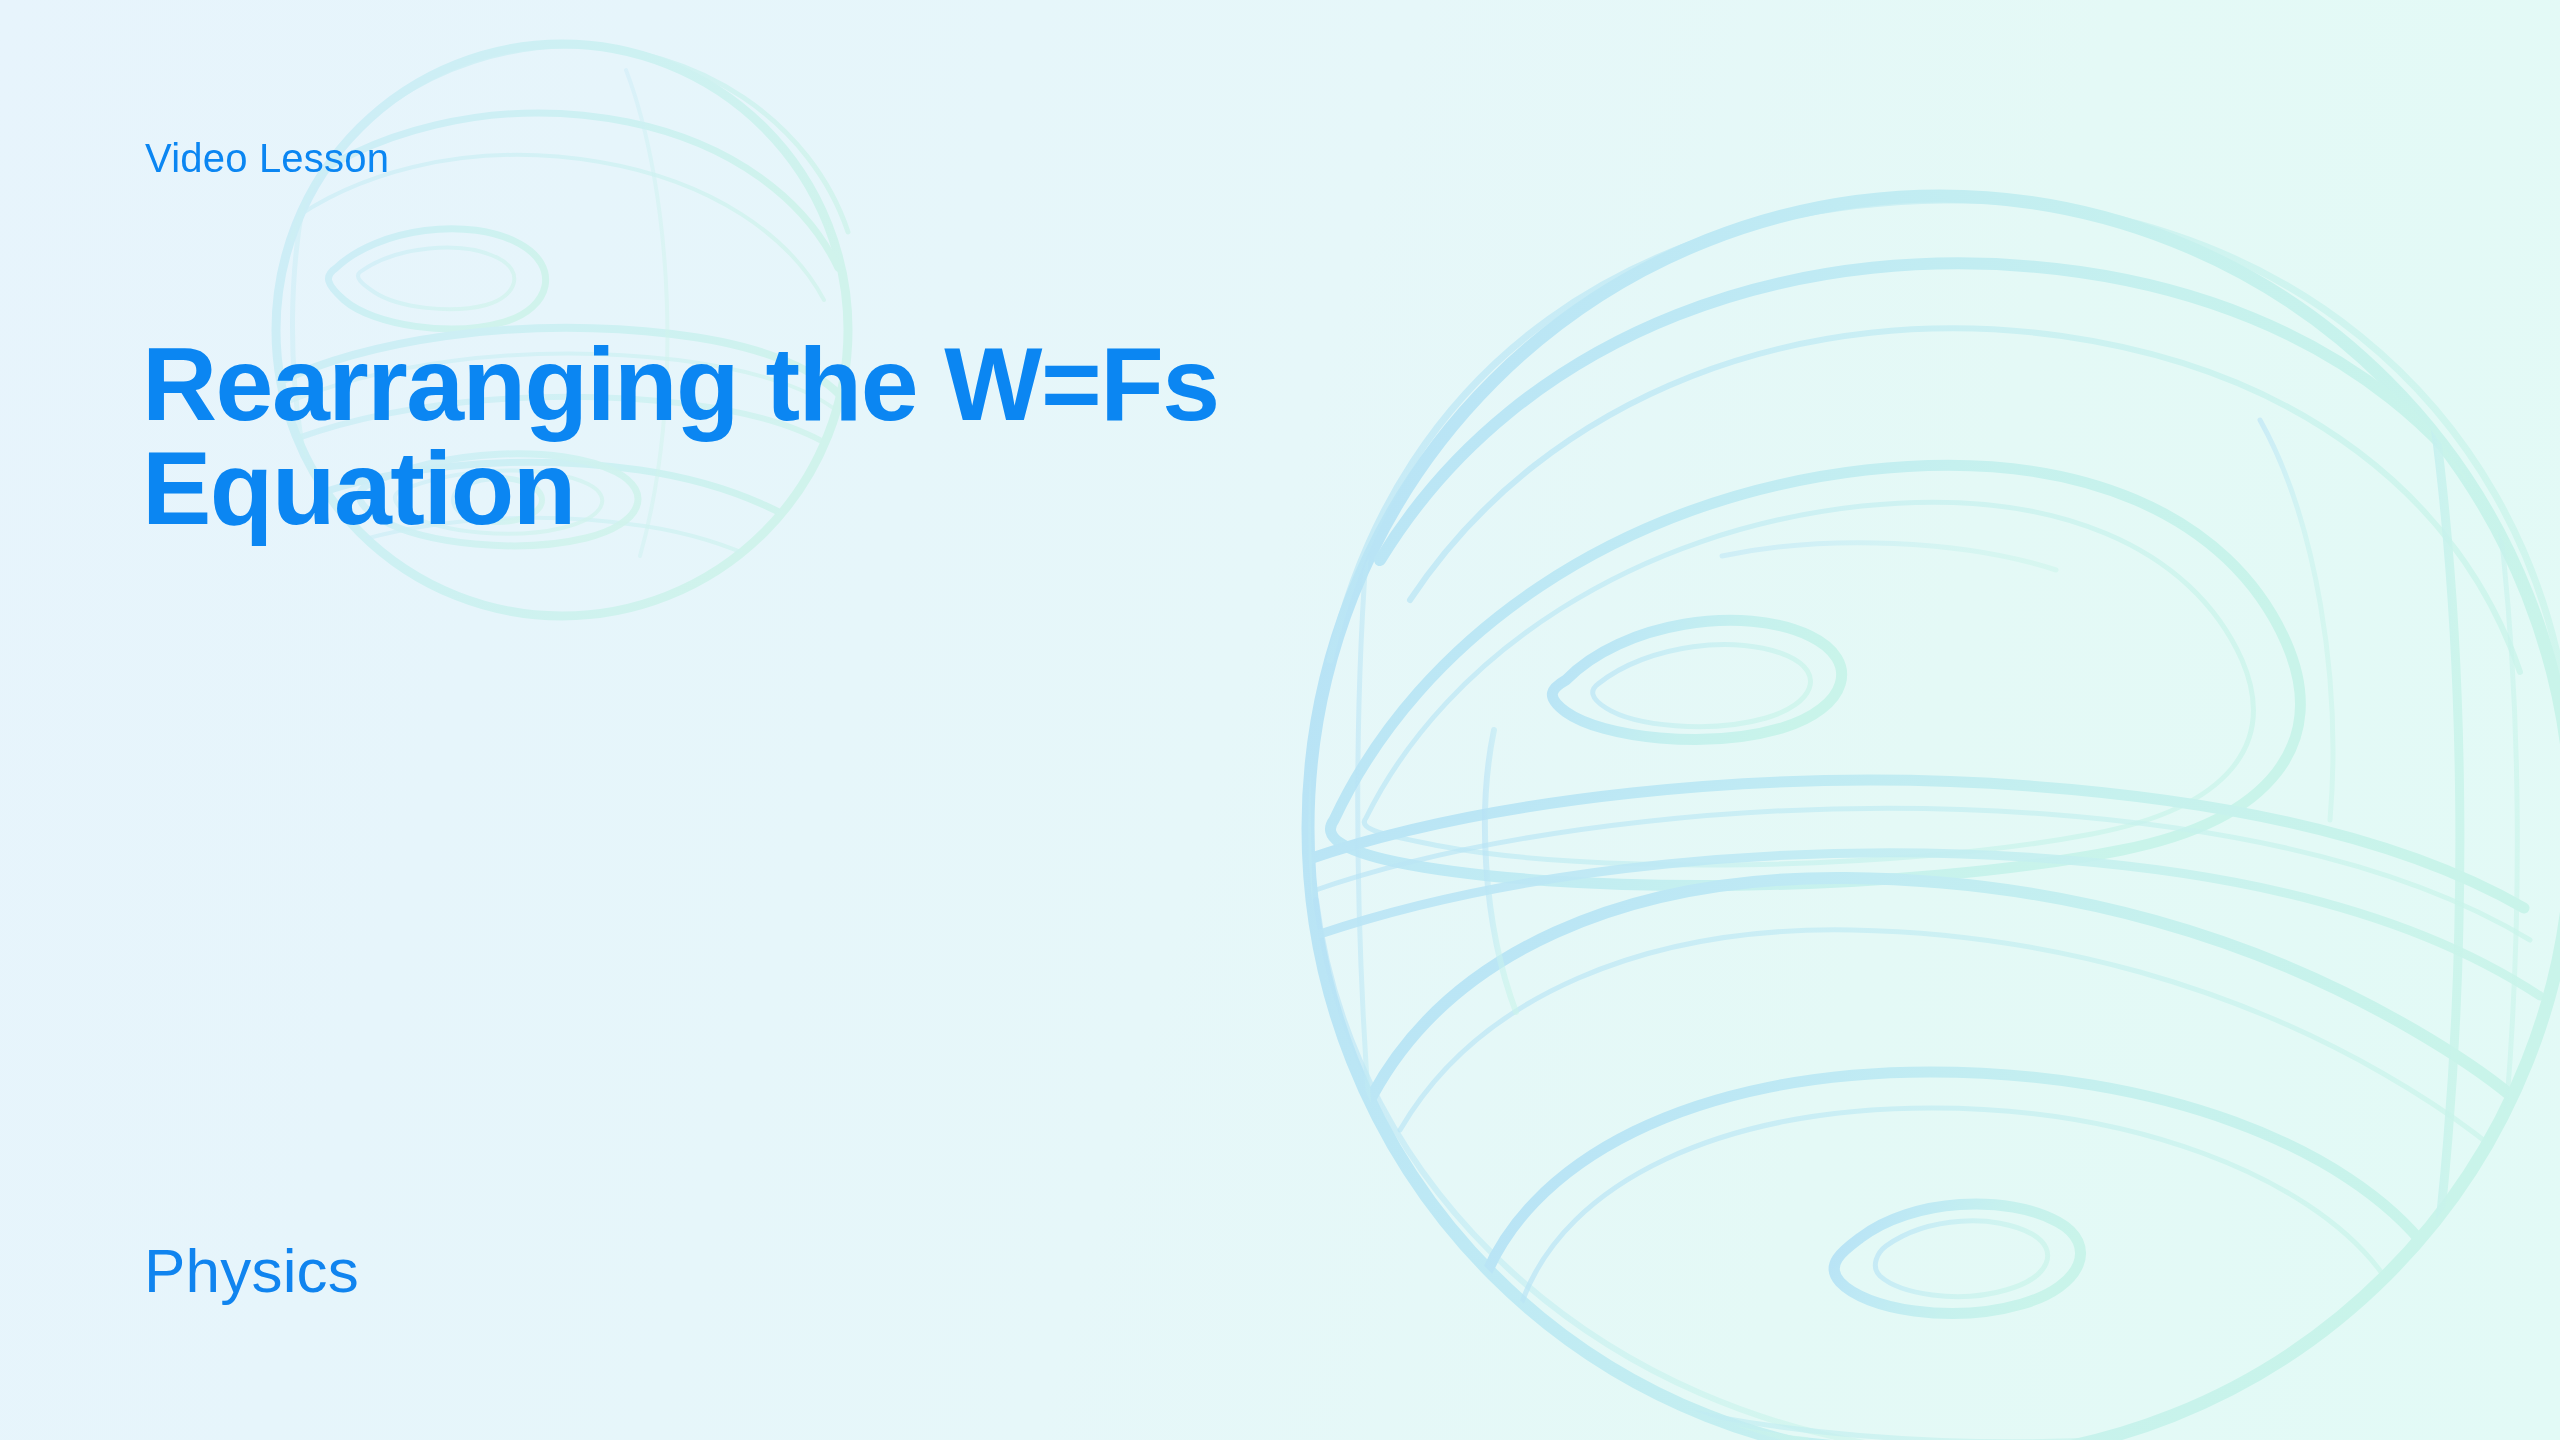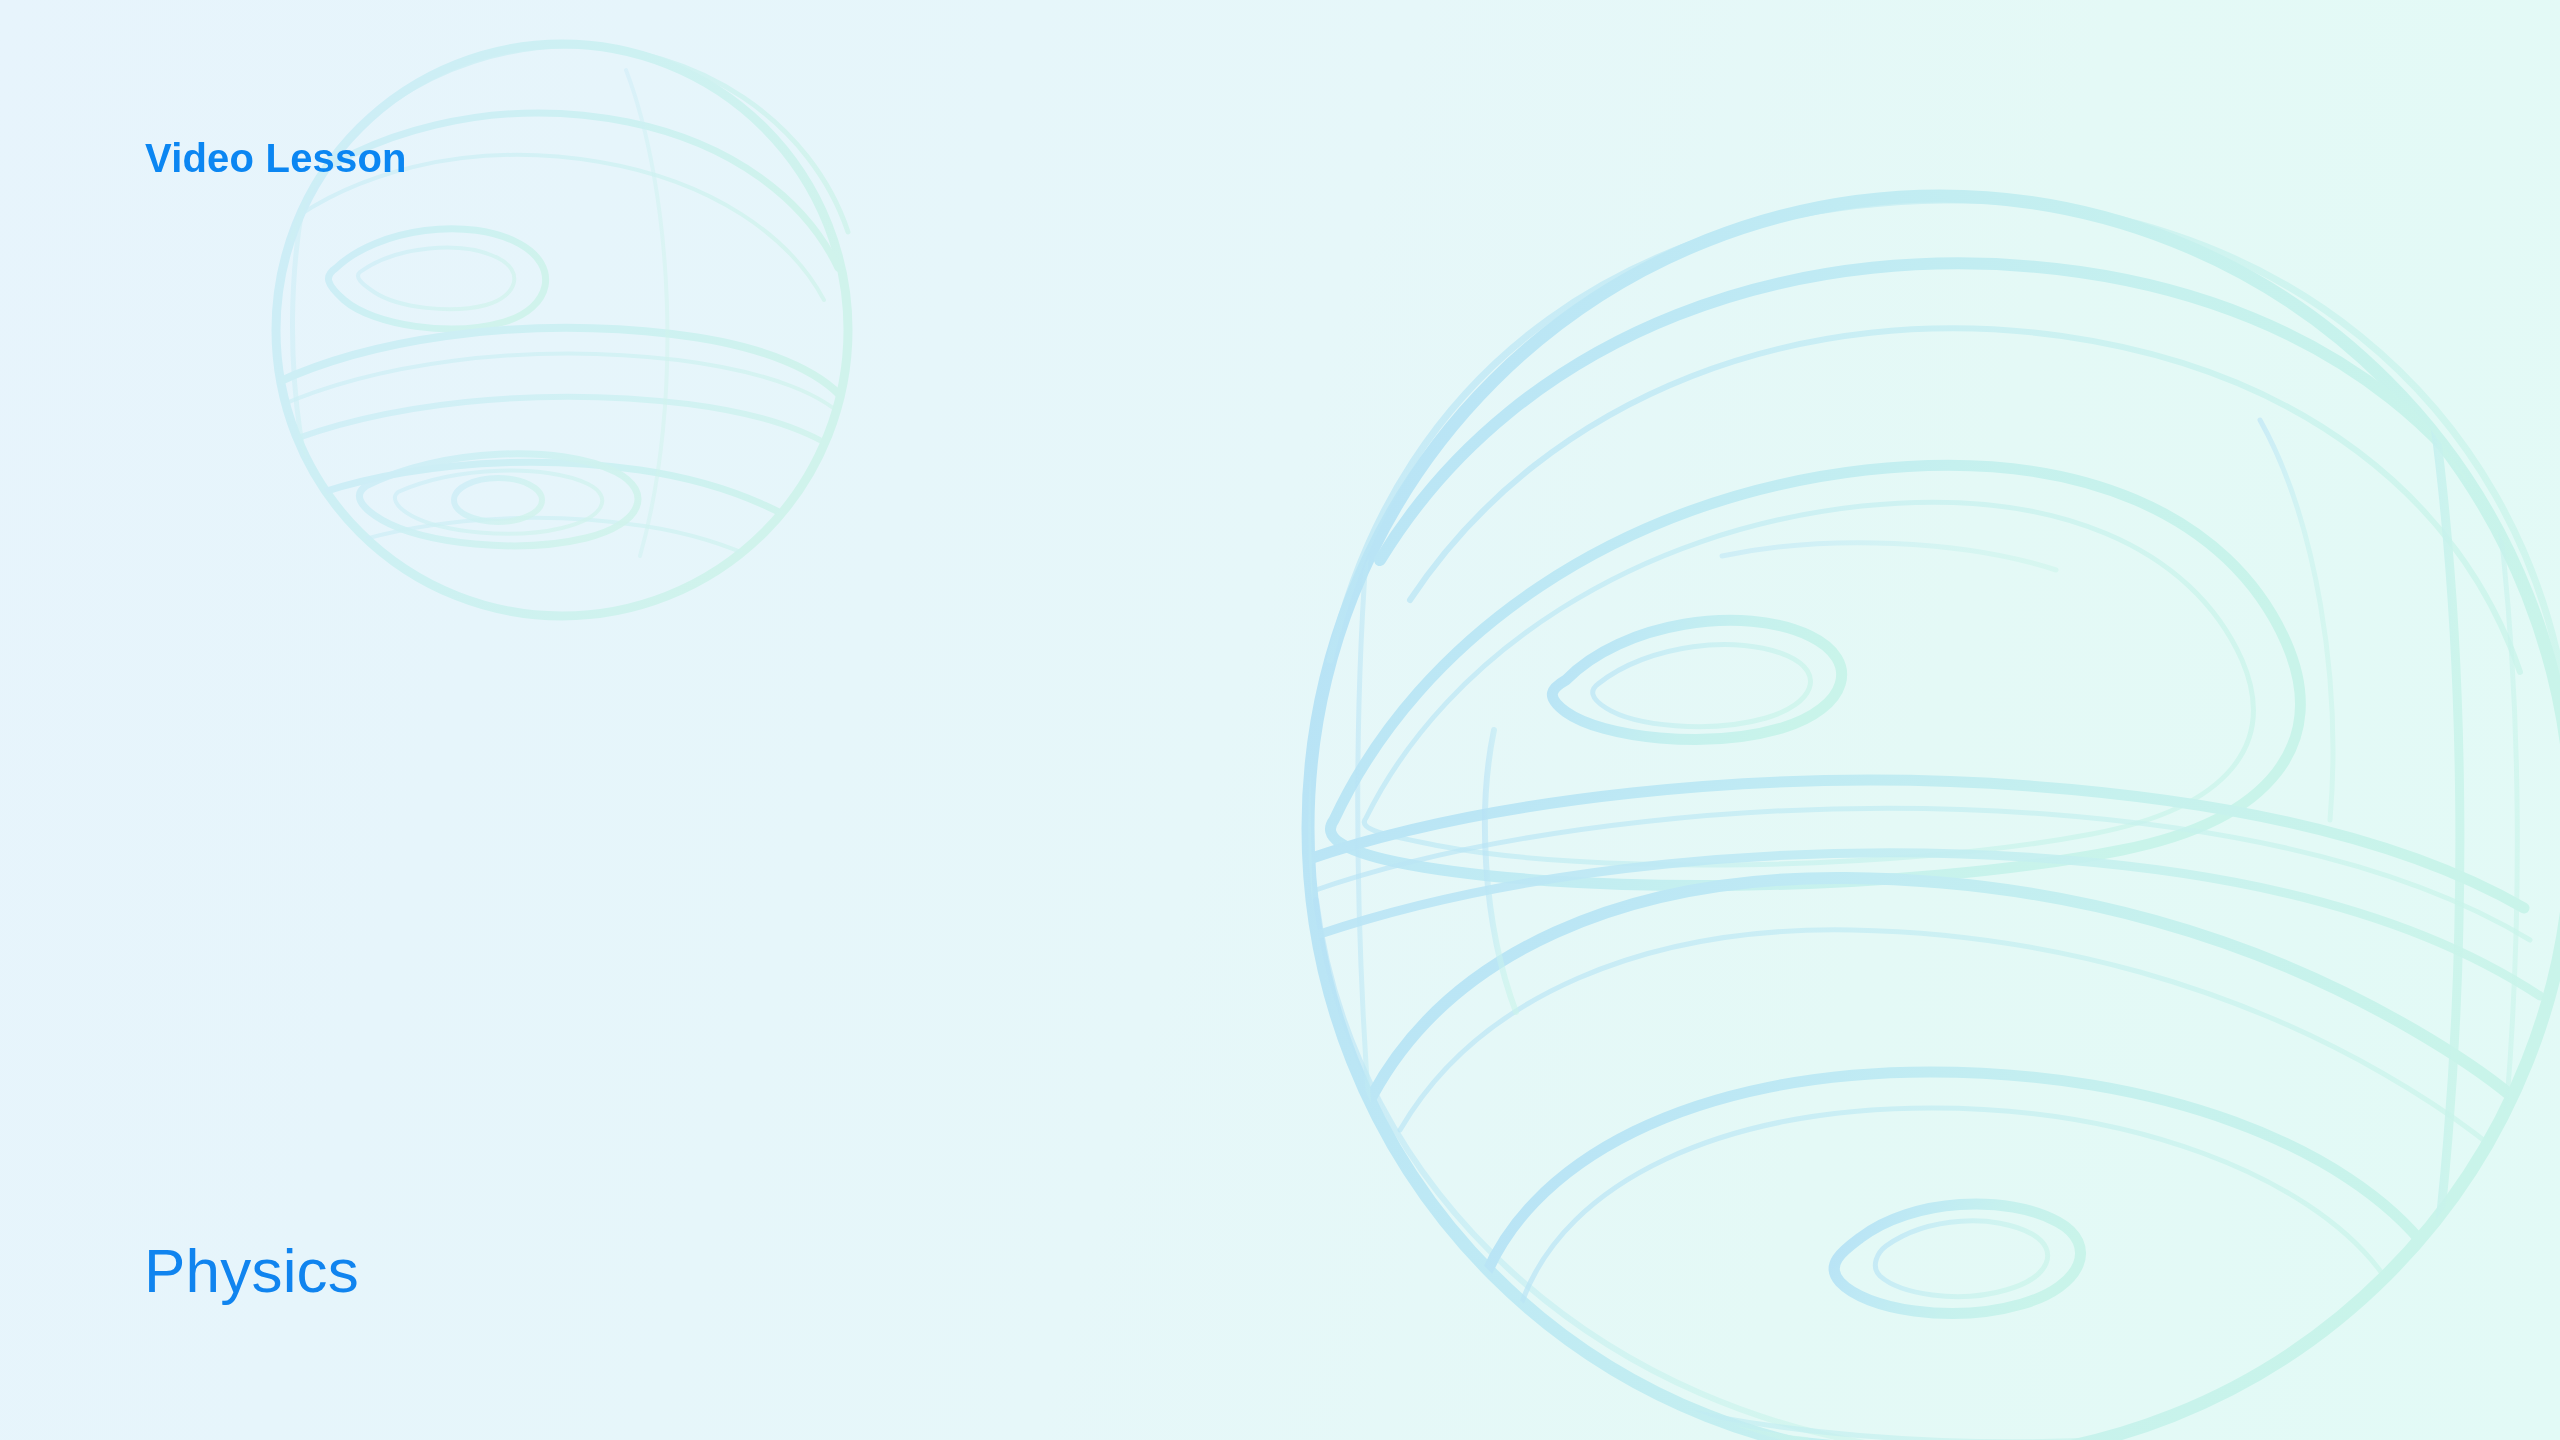--- a/index.html
+++ b/index.html
@@ -38,21 +38,21 @@
     inset: 0;
     width: 2560px;
     height: 1440px;
   }
 
   .eyebrow {
     position: absolute;
     left: 145px;
     top: 136px;
     font-size: 40px;
-    font-weight: 700;
+    font-weight: 400;
     letter-spacing: 0.2px;
     color: #0b86f2;
     white-space: nowrap;
   }
 
   .headline {
     position: absolute;
     left: 142px;
     top: 262px;
     width: 1300px;
@@ -194,16 +194,20 @@
         <path d="M1570 1358 C1626 1402 1712 1430 1806 1440" stroke-width="6" opacity="0.6"></path>
         <path d="M1722 556 C1826 534 1964 540 2056 570" stroke-width="5" opacity="0.5"></path>
       </g>
     </g>
   </svg>
 
   <div id="content">
 
     <div class="eyebrow">Video Lesson</div>
 
+    <h1 class="headline">
+      <span class="line">Rearranging the W=Fs</span>
+      <span class="line">Equation</span>
+    </h1>
 
     <div class="subject">Physics</div>
   </div>
 </div>
 
 </body></html>

